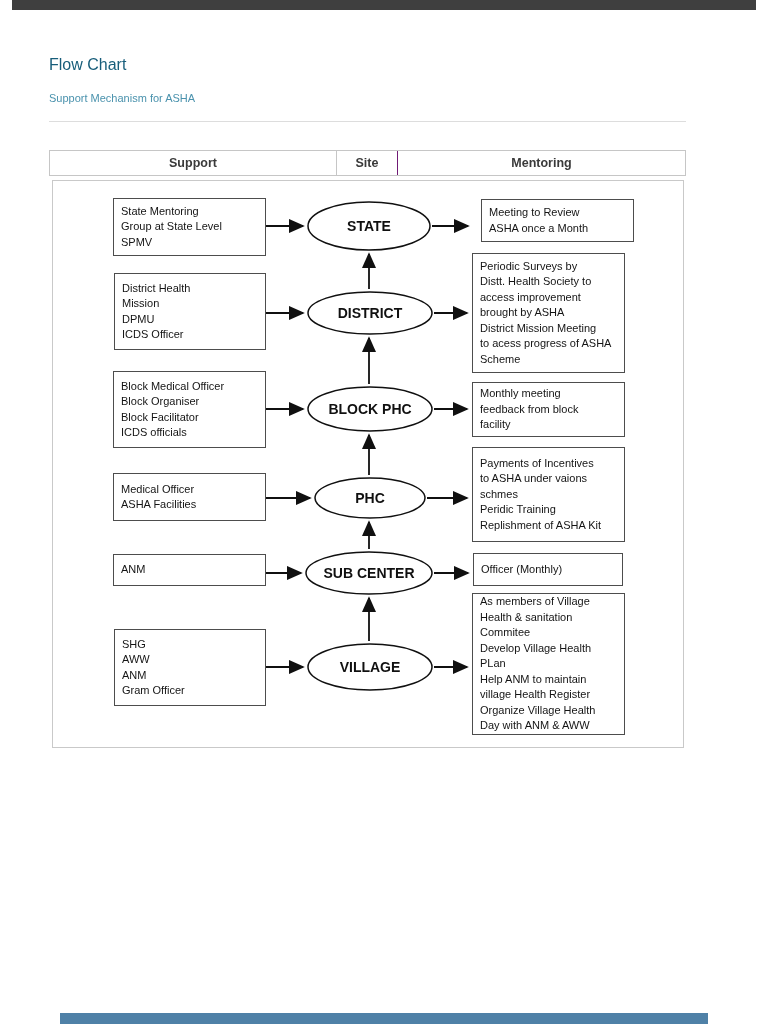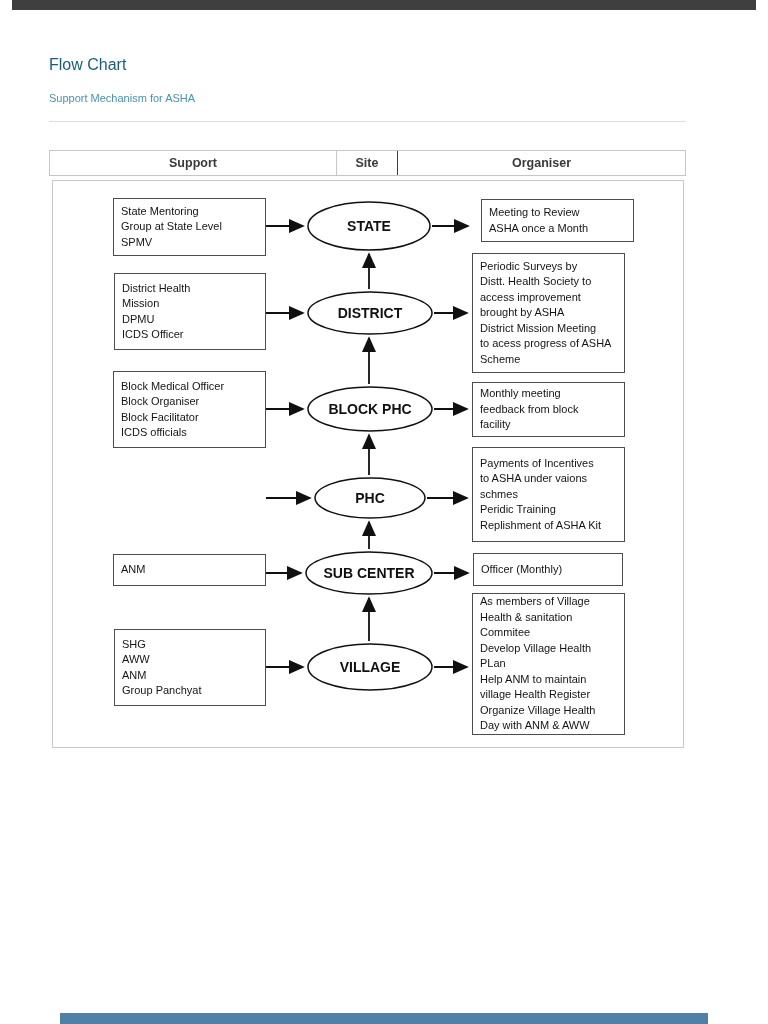--- a/index.html
+++ b/index.html
@@ -35,21 +35,21 @@
 
   <div class="top-bar"></div>
 
   <h1 class="page-title">Flow Chart</h1>
   <h2 class="page-subtitle">Support Mechanism for ASHA</h2>
   <div class="rule"></div>
 
   <div class="thead">
     <div class="cell cell-support">Support</div>
     <div class="cell cell-site">Site</div>
-    <div class="cell cell-activity">Organiser</div>
+    <div class="cell cell-activity">Mentoring</div>
   </div>
 
   <div class="body-box">
 
     <svg class="diagram-svg" width="632" height="568" viewBox="0 0 632 568">
       <defs>
         <marker id="arr" markerWidth="10" markerHeight="8" refX="8" refY="4" orient="auto">
           <path d="M0,0 L9,4 L0,8 z" fill="#101010"></path>
         </marker>
       </defs>
@@ -104,25 +104,27 @@
 Mission
 DPMU
 ICDS Officer</div>
     <div class="box" style="left:60px;top:17px;width:153px;height:58px">State Mentoring
 Group at State Level
 SPMV</div>
     <div class="box" style="left:60px;top:190px;width:153px;height:77px">Block Medical Officer
 Block Organiser
 Block Facilitator
 ICDS officials</div>
+    <div class="box" style="left:60px;top:292px;width:153px;height:48px">Medical Officer
+ASHA Facilities</div>
     <div class="box" style="left:60px;top:373px;width:153px;height:32px">ANM</div>
     <div class="box" style="left:61px;top:448px;width:152px;height:77px">SHG
 AWW
 ANM
-Group Panchyat</div>
+Gram Officer</div>
 
     <div class="box" style="left:428px;top:18px;width:153px;height:43px">Meeting to Review
 ASHA once a Month</div>
     <div class="box" style="left:419px;top:72px;width:153px;height:120px">Periodic Surveys by
 Distt. Health Society to
 access improvement
 brought by ASHA
 District Mission Meeting
 to acess progress of ASHA
 Scheme</div>

